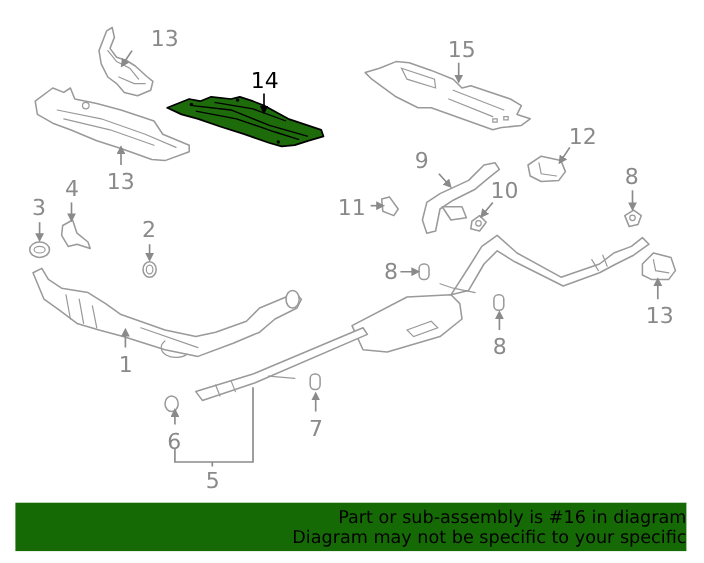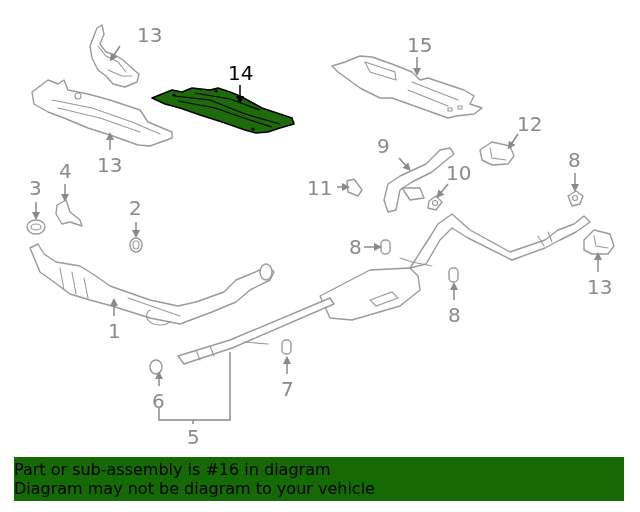--- a/index.html
+++ b/index.html
@@ -8,21 +8,21 @@
   .callout { font-family:"DejaVu Sans", sans-serif; font-size:20px; fill:#8a8a8a; }
   .callout.hl { fill:#000000; }
   .part { fill:#ffffff; stroke:#9a9a9a; stroke-width:1.4; stroke-linejoin:round; stroke-linecap:round; }
   .part-detail { fill:none; stroke:#9a9a9a; stroke-width:1.1; stroke-linecap:round; }
   .leader { stroke:#8a8a8a; stroke-width:1.5; fill:none; }
   .leader.hl { stroke:#000000; }
   .hlpart { fill:#1d6b0b; stroke:#000000; stroke-width:1.6; stroke-linejoin:round; }
   .hldetail { fill:none; stroke:#000000; stroke-width:1.2; }
   #banner {
     position:absolute; left:14px; top:457px; width:610px; height:44px;
-    background:#166a06; color:#000000; text-align:left;
+    background:#166a06; color:#000000; text-align:right;
     font-family:"DejaVu Sans", sans-serif; font-size:16px; line-height:19px;
     padding-top:3px; box-sizing:border-box;
   }
   #banner div { white-space:nowrap; }
 </style>
 </head>
 <body>
 
 <svg id="diagram" viewBox="0 0 640 455" xmlns="http://www.w3.org/2000/svg">
   <defs>
@@ -167,14 +167,14 @@
   <text class="callout" x="59" y="178">4</text>
   <text class="callout" x="129" y="215">2</text>
   <text class="callout" x="108" y="338">1</text>
   <text class="callout" x="152" y="408">6</text>
   <text class="callout" x="281" y="396">7</text>
   <text class="callout" x="187" y="444">5</text>
 </svg>
 
 <div id="banner">
   <div>Part or sub-assembly is #16 in diagram</div>
-  <div>Diagram may not be diagram to your vehicle</div>
+  <div>Diagram may not be specific to your specific</div>
 </div>
 
 </body></html>

